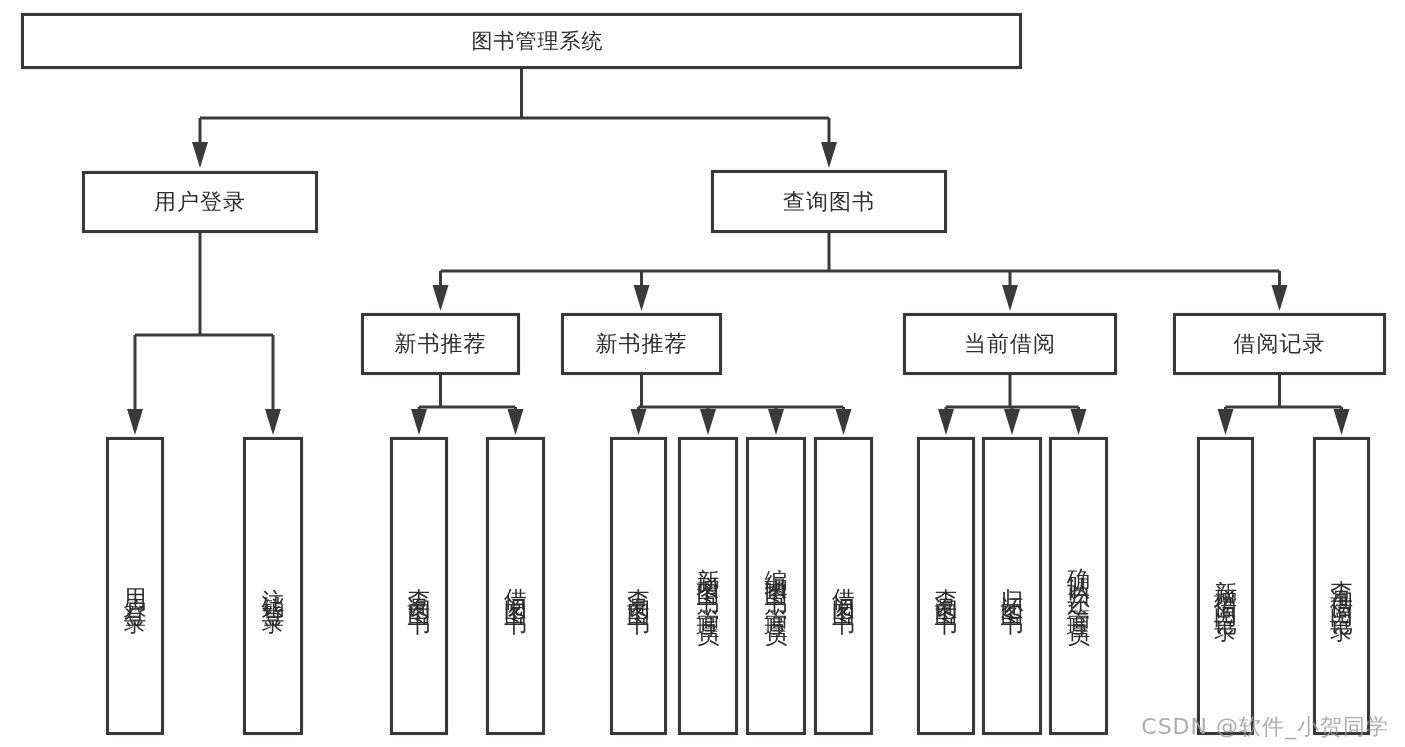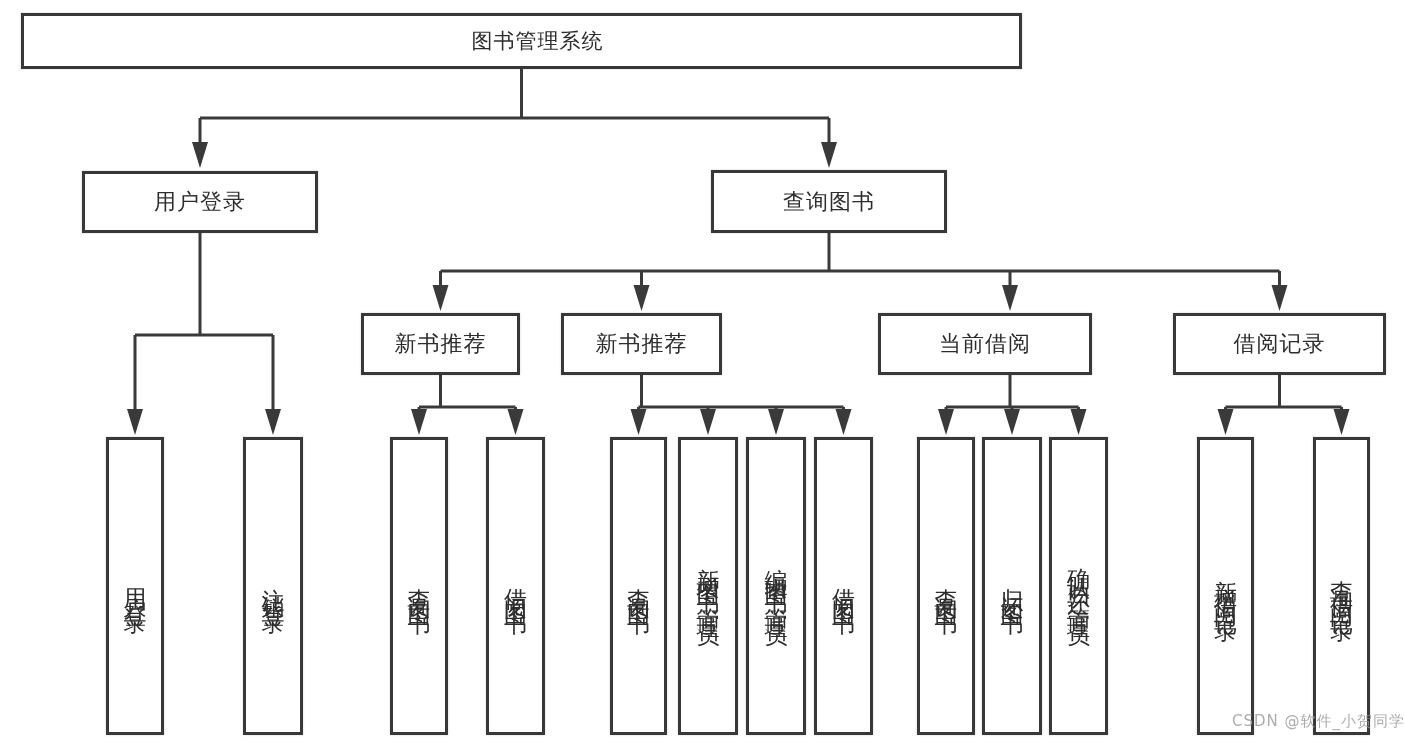--- a/index.html
+++ b/index.html
@@ -20,21 +20,21 @@
     justify-content:center;
     color:#2d2d2d;
     box-shadow:0 0 2px rgba(0,0,0,0.18);
   }
   .h-box{font-size:22px;letter-spacing:1px;}
   #root-box{left:21px;top:13px;width:1001px;height:56px;font-size:21px;padding-left:32px;}
   #user-login-box{left:82px;top:171px;width:236px;height:62px;}
   #book-mgmt-box{left:711px;top:170px;width:236px;height:63px;}
   #new-book-box{left:361px;top:313px;width:159px;height:62px;}
   #book-borrow-box{left:561px;top:313px;width:161px;height:62px;}
-  #current-borrow-box{left:878px;top:313px;width:214px;height:62px;}
+  #current-borrow-box{left:903px;top:313px;width:214px;height:62px;}
   #borrow-records-box{left:1173px;top:313px;width:213px;height:62px;}
   .v-box{top:437px;height:298px;}
   .v-box span{
     writing-mode:vertical-rl;
     text-orientation:mixed;
     font-size:23px;
     letter-spacing:8px;
     line-height:1;
     white-space:nowrap;
   }
@@ -47,23 +47,23 @@
   #leaf-6{left:746px;width:60px;}
   #leaf-7{left:814px;width:59px;}
   #leaf-8{left:917px;width:58px;}
   #leaf-9{left:982px;width:60px;}
   #leaf-10{left:1049px;width:59px;}
   #leaf-11{left:1197px;width:57px;}
   #leaf-12{left:1313px;width:57px;}
   #connector-svg{position:absolute;left:0;top:0;width:1405px;height:747px;pointer-events:none;}
   #watermark{
     position:absolute;
-    right:0;
+    right:16px;
     top:712px;
-    font-size:15px;
+    font-size:22px;
     color:rgba(158,158,158,0.85);
     letter-spacing:1px;
     z-index:10;
   }
 </style>
 </head>
 <body>
 
 <div id="stage">
 

